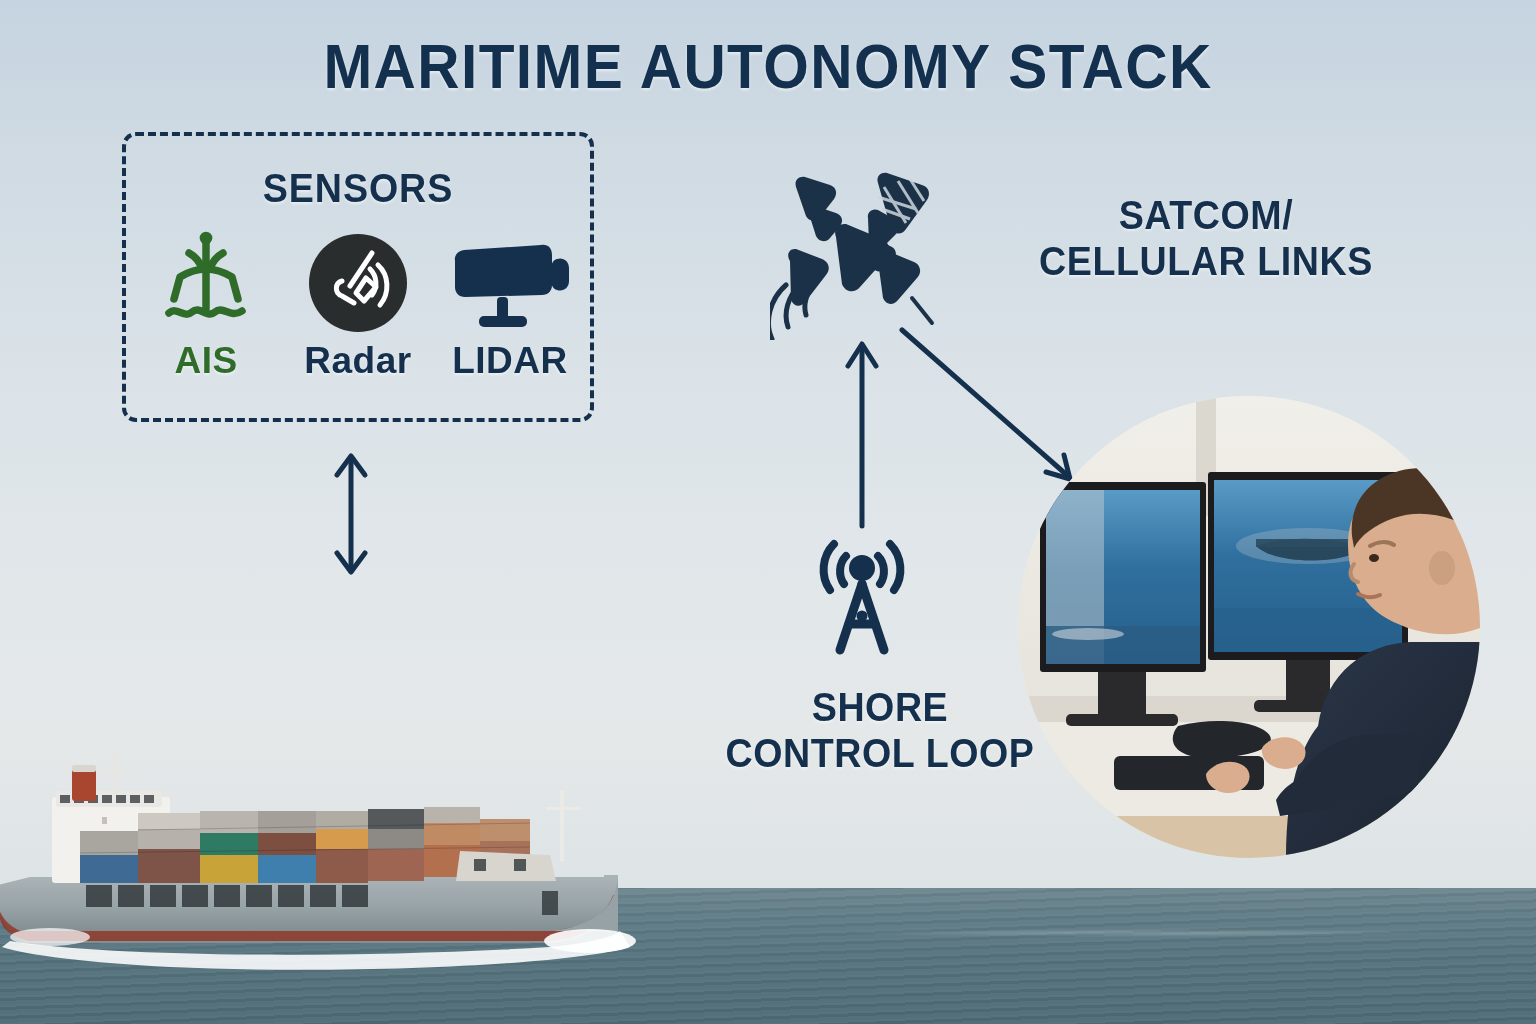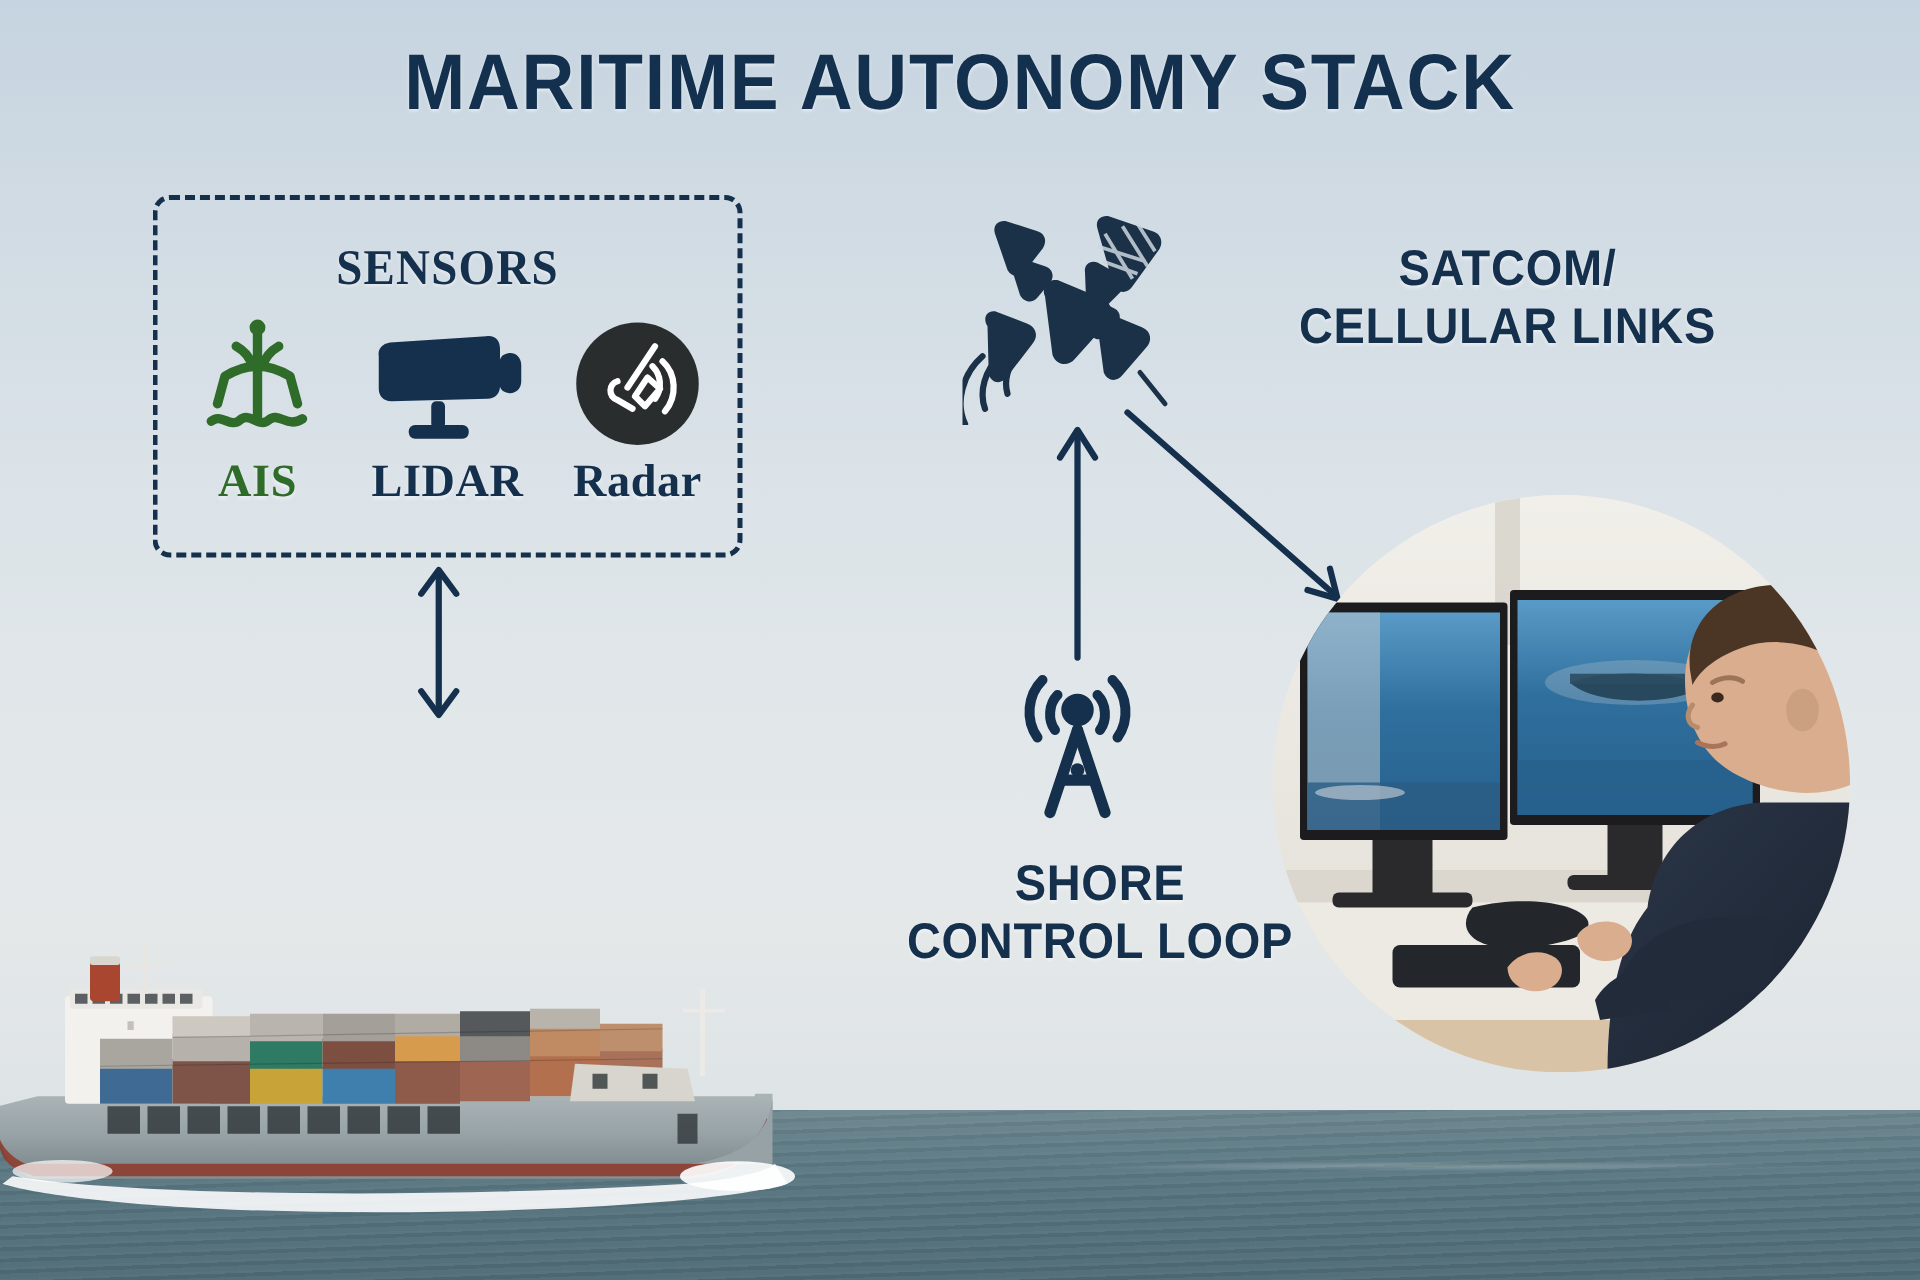--- a/index.html
+++ b/index.html
@@ -75,21 +75,21 @@
   .panel-title {
     position: absolute;
     left: 0; right: 0;
     text-align: center;
     font-weight: 700;
     color: #14304d;
     text-shadow: 0 2px 3px rgba(255,255,255,.5);
     transform: scaleX(0.94);
   }
 
-  #sensors-panel { left: 122px; top: 156px; width: 472px; height: 290px; font-family: Liberation Serif, serif; }
+  #sensors-panel { left: 122px; top: 132px; width: 472px; height: 290px; }
   #sensors-panel .panel-title { top: 30px; font-size: 40px; letter-spacing: 1px; }
 
   .sensor-row {
     position: absolute;
     left: 0; right: 0; top: 92px;
     display: flex;
     justify-content: center;
     align-items: flex-start;
     gap: 18px;
   }
@@ -299,46 +299,46 @@
               <path d="M18 68 L24 46 C34 40 42 38 50 38 C58 38 66 40 76 46 L82 68"></path>
               <path d="M13 82 C21 75 28 88 36 81 C44 74 51 88 59 81 C67 74 74 88 86 80"></path>
             </g>
           </svg>
         </div>
         <div class="sensor-label green">AIS</div>
       </div>
 
       <div class="sensor">
         <div class="sensor-glyph">
-          <svg width="130" height="104" viewBox="0 0 130 104">
-            <g fill="#14304d">
-              <path d="M10 30 C9 24 13 20 19 19 L96 14 C103 13 107 17 107 24 L107 54 C107 60 103 64 97 64 L20 66 C14 66 10 62 10 56 Z"></path>
-              <path d="M112 28 C118 26 124 30 124 37 L124 50 C124 57 118 61 112 59 C108 58 106 54 106 49 L106 38 C106 33 108 29 112 28 Z"></path>
-              <rect x="52" y="66" width="11" height="22" rx="4"></rect>
-              <rect x="34" y="85" width="48" height="11" rx="5"></rect>
-            </g>
-          </svg>
-        </div>
-        <div class="sensor-label navy">LIDAR</div>
-      </div>
-
-      <div class="sensor">
-        <div class="sensor-glyph">
           <svg width="104" height="104" viewBox="0 0 104 104">
             <circle cx="52" cy="52" r="49" fill="#292d2e"></circle>
             <g fill="none" stroke="#ffffff" stroke-width="5" stroke-linecap="round" stroke-linejoin="round">
               <path d="M66 22 L44 55"></path>
               <path d="M36 50 C29 52 28 62 36 65 L48 72"></path>
               <path d="M50 62 L60 47 L70 56 L58 70 Z"></path>
               <path d="M72 34 C83 44 84 62 74 74"></path>
               <path d="M64 38 C71 45 72 56 66 64"></path>
             </g>
           </svg>
         </div>
         <div class="sensor-label navy">Radar</div>
+      </div>
+
+      <div class="sensor">
+        <div class="sensor-glyph">
+          <svg width="130" height="104" viewBox="0 0 130 104">
+            <g fill="#14304d">
+              <path d="M10 30 C9 24 13 20 19 19 L96 14 C103 13 107 17 107 24 L107 54 C107 60 103 64 97 64 L20 66 C14 66 10 62 10 56 Z"></path>
+              <path d="M112 28 C118 26 124 30 124 37 L124 50 C124 57 118 61 112 59 C108 58 106 54 106 49 L106 38 C106 33 108 29 112 28 Z"></path>
+              <rect x="52" y="66" width="11" height="22" rx="4"></rect>
+              <rect x="34" y="85" width="48" height="11" rx="5"></rect>
+            </g>
+          </svg>
+        </div>
+        <div class="sensor-label navy">LIDAR</div>
       </div>
 
     </div>
   </div>
 
   <svg class="art" style="left:316px; top:444px;" width="70" height="140" viewBox="0 0 70 140">
     <g stroke="#14304d" stroke-width="5" fill="none" stroke-linecap="round" stroke-linejoin="round">
       <line x1="35" y1="16" x2="35" y2="124"></line>
       <path d="M21 31 L35 12 L49 31"></path>
       <path d="M21 109 L35 128 L49 109"></path>

